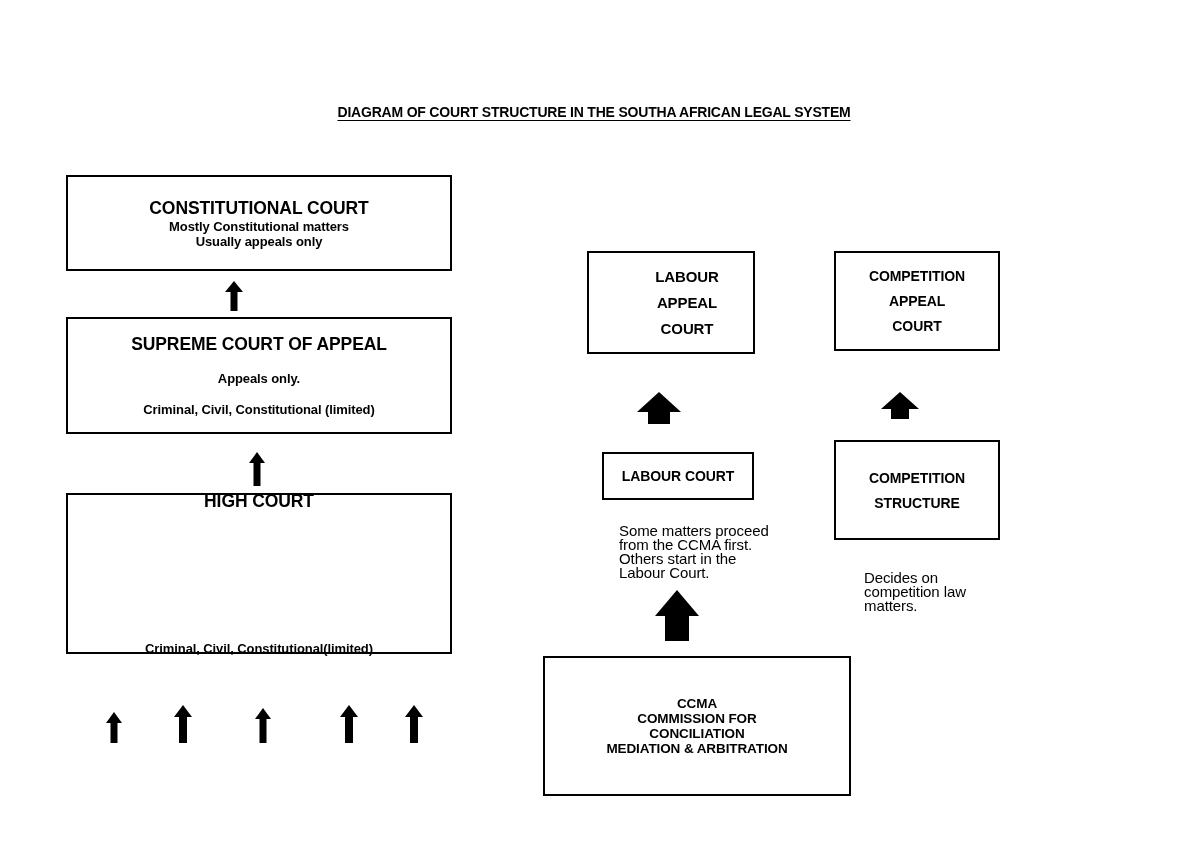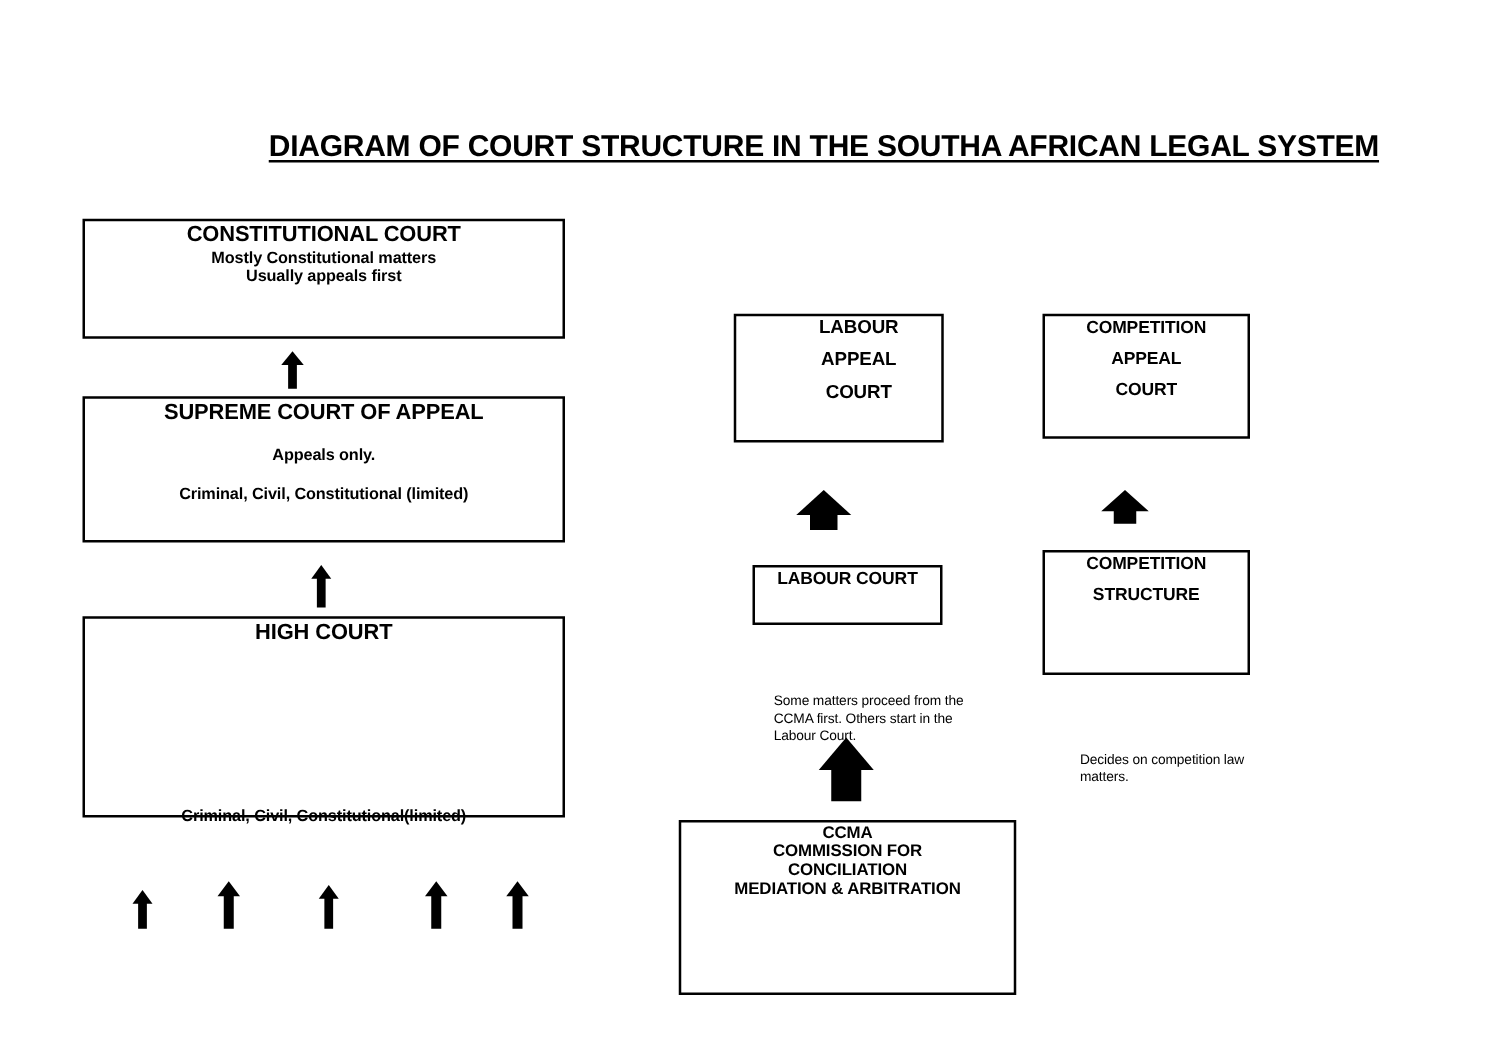--- a/index.html
+++ b/index.html
@@ -16,79 +16,78 @@
     position: relative;
     width: 1200px;
     height: 849px;
     background: #ffffff;
     overflow: hidden;
   }
 
   
   .title {
     position: absolute;
-    left: 215px;
+    left: 204px;
     top: 104px;
     width: 780px;
-    font-size: 24px;
+    font-size: 14px;
     font-weight: bold;
     letter-spacing: -0.2px;
     text-decoration: underline;
     text-underline-offset: 3px;
     white-space: nowrap;
     text-align: center;
   }
 
   
   .box {
     position: absolute;
     box-sizing: border-box;
     border: 2.5px solid #000000;
     background: #ffffff;
     display: flex;
     flex-direction: column;
-    justify-content: flex-start;
+    justify-content: center;
     align-items: center;
     text-align: center;
   }
   .box .line {
     display: block;
     width: 100%;
   }
 
   
   .box-cc      { left: 66px;  top: 175px; width: 386px; height: 96px; }
   .box-sca     { left: 66px;  top: 317px; width: 386px; height: 117px; gap: 16px; }
   .box-hc      { left: 66px;  top: 493px; width: 386px; height: 161px; gap: 43px; }
 
   
   .box-lac     { left: 587px; top: 251px; width: 168px; height: 103px; padding-left: 32px; }
   .box-cac     { left: 834px; top: 251px; width: 166px; height: 100px; }
   .box-lc      { left: 602px; top: 452px; width: 152px; height: 48px; }
   .box-ct      { left: 834px; top: 440px; width: 166px; height: 100px; }
-  .box-ccma    { left: 543px; top: 656px; width: 270px; height: 140px; }
+  .box-ccma    { left: 543px; top: 656px; width: 308px; height: 140px; }
 
   
   .t-head    { font-size: 17.5px; font-weight: bold; letter-spacing: -0.1px; }
   .t-sub     { font-size: 13px;   font-weight: bold; letter-spacing: -0.1px; }
   .t-head-sm { font-size: 15px;   font-weight: bold; letter-spacing: -0.1px; }
   .t-head-xs { font-size: 14px;   font-weight: bold; letter-spacing: -0.1px; }
   .t-ccma    { font-size: 13.5px; font-weight: bold; letter-spacing: -0.1px; }
 
   .gap-sm { height: 9px; }
   .gap-lg { height: 26px; }
 
   
   .caption {
     position: absolute;
-    font-size: 11px;
+    font-size: 15px;
     line-height: 14px;
     letter-spacing: -0.1px;
     color: #000000;
-    margin-top: 30px;
   }
   .cap-labour     { left: 619px; top: 524px; width: 160px; }
   .cap-competition{ left: 864px; top: 571px; width: 150px; }
 
   
   .arrow-thin {
     position: absolute;
   }
   .arrow-thin .shaft {
     position: absolute;
@@ -133,21 +132,21 @@
 </head>
 <body>
 
 <div id="page">
 
   <div class="title">DIAGRAM OF COURT STRUCTURE IN THE SOUTHA AFRICAN LEGAL SYSTEM</div>
 
   <div class="box box-cc">
     <span class="line t-head">CONSTITUTIONAL COURT</span>
     <span class="line t-sub">Mostly Constitutional matters</span>
-    <span class="line t-sub">Usually appeals first</span>
+    <span class="line t-sub">Usually appeals only</span>
   </div>
 
   <div class="arrow-thin" style="left:224px; top:281px; width:20px; height:30px;">
     <div class="head" style="border-width:0 9px 11px 9px;"></div>
     <div class="shaft" style="top:10px; width:7px; height:20px;"></div>
   </div>
 
   <div class="box box-sca">
     <span class="line t-head">SUPREME COURT OF APPEAL</span>
     <span class="line t-sub">Appeals only.</span>

